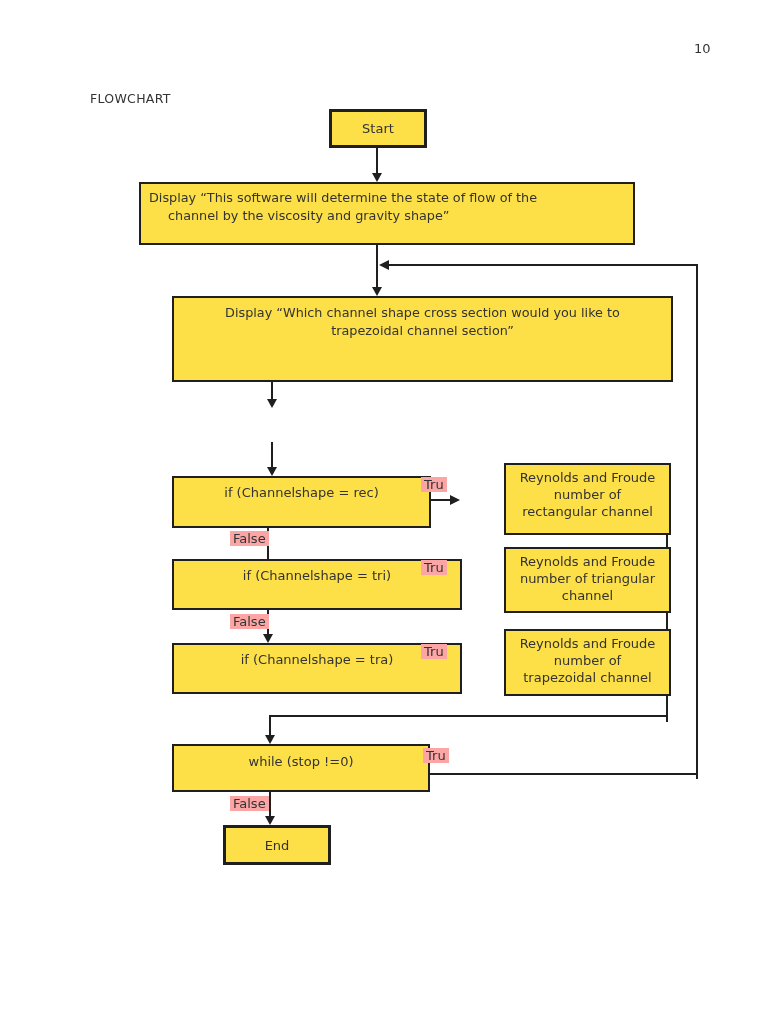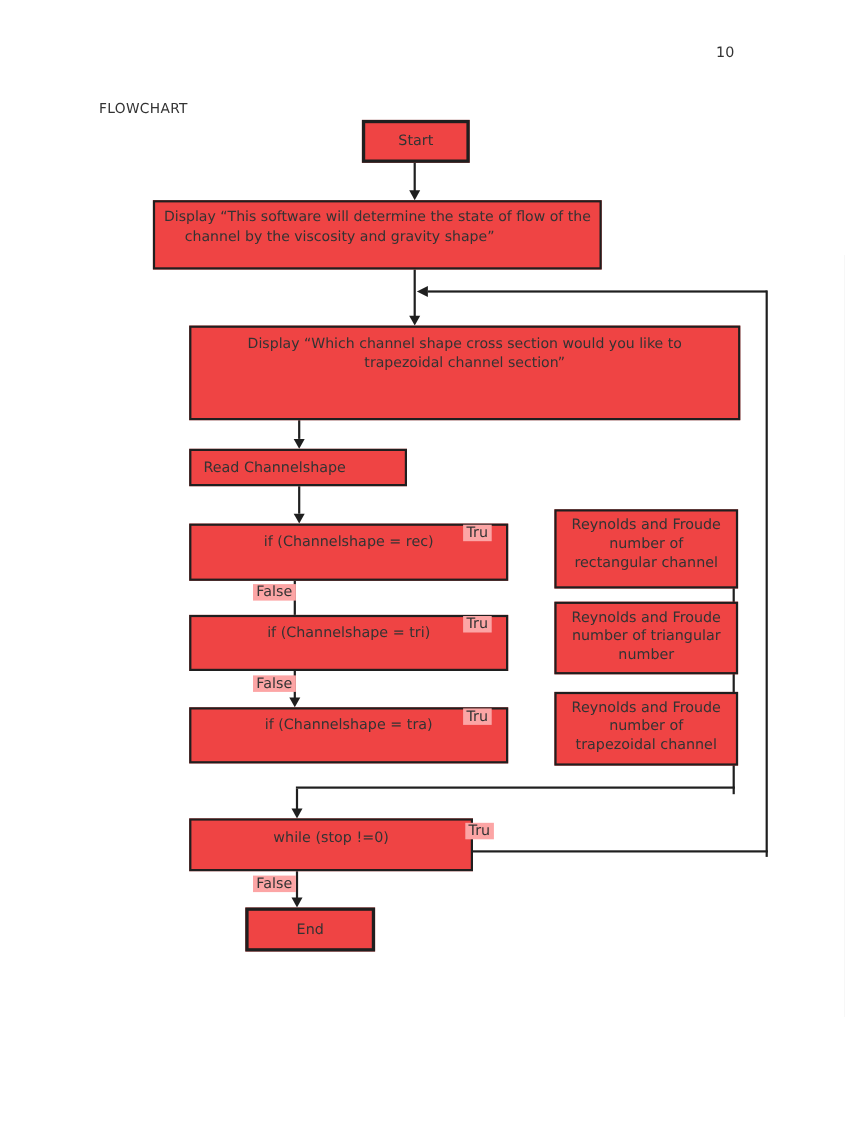--- a/index.html
+++ b/index.html
@@ -3,21 +3,21 @@
 <meta charset="utf-8">
 <style>
   :root { --line:#1f1f1f; --text:#333333; --bg:#ffffff; }
   html,body{margin:0;padding:0;background:#e8e8e8;}
   .page{
     position:relative;width:768px;height:1024px;background:var(--bg,#fff);
     font-family:"DejaVu Sans","Liberation Sans",sans-serif;color:var(--text,#333);
     overflow:hidden;margin:0 auto;
   }
   .box{
-    position:absolute;box-sizing:border-box;background:#ef4444;
+    position:absolute;box-sizing:border-box;background:#fde047;
     border:2px solid var(--line,#1f1f1f);font-size:13px;line-height:17px;z-index:2;
   }
   .box.thick{border-width:3px;}
   .center{display:flex;align-items:center;justify-content:center;}
   .tcenter{text-align:center;margin-left:45px;}
   .vline,.hline{position:absolute;background:var(--line,#1f1f1f);z-index:1;}
   .arr{position:absolute;width:0;height:0;border-style:solid;border-color:transparent;z-index:1;}
   .arr.down{border-width:9px 5px 0 5px;border-top-color:var(--line,#1f1f1f);}
   .arr.right{border-width:5px 0 5px 10px;border-left-color:var(--line,#1f1f1f);}
   .arr.left{border-width:5px 10px 5px 0;border-right-color:var(--line,#1f1f1f);}
@@ -31,21 +31,21 @@
   .d2{padding-top:6px;}
   .rey{font-size:13px;line-height:17px;padding-top:4px;}
   .ifbox{padding-top:6px;font-size:13px;}
   .meta{position:absolute;font-size:13px;z-index:3;}
 </style>
 </head>
 <body>
 
 <div class="page">
 
-  <div class="meta" style="left:651px;top:41px;">10</div>
+  <div class="meta" style="left:694px;top:41px;">10</div>
   <div class="meta" style="left:90px;top:91px;font-size:12.5px;letter-spacing:0.3px;">FLOWCHART</div>
 
   <div class="vline" style="left:376px;top:148px;width:2px;height:26px;"></div>
   <div class="arr down" style="left:372px;top:173px;"></div>
 
   <div class="vline" style="left:376px;top:245px;width:2px;height:43px;"></div>
   <div class="arr down" style="left:372px;top:287px;"></div>
 
   <div class="arr left" style="left:379px;top:260px;"></div>
   <div class="hline" style="left:389px;top:264px;width:308px;height:2px;"></div>
@@ -80,66 +80,63 @@
 
   <div class="hline" style="left:417px;top:773px;width:281px;height:2px;"></div>
 
   <div class="vline" style="left:269px;top:792px;width:2px;height:26px;"></div>
   <div class="arr down" style="left:265px;top:816px;"></div>
 
   <div class="box thick center" style="left:329px;top:109px;width:98px;height:39px;">
     <span>Start</span>
   </div>
 
-  <div class="box disp d1" style="left:139px;top:182px;width:408px;height:63px;">
+  <div class="box disp d1" style="left:139px;top:182px;width:496px;height:63px;">
     <div class="ln l1">Display “This software will determine the state of flow of the</div>
     <div class="ln l2">channel by the viscosity and gravity shape”</div>
   </div>
 
   <div class="box disp d2 tcenter" style="left:127px;top:296px;width:501px;height:86px;">
     <div class="ln">Display “Which channel shape cross section would you like to</div>
     <div class="ln">trapezoidal channel section”</div>
   </div>
 
-  <div class="box" style="left:172px;top:408px;width:198px;height:34px;display:flex;align-items:center;padding-left:11px;">
-    <span>Read Channelshape</span>
-  </div>
 
-  <div class="box ifbox tcenter" style="left:127px;top:476px;width:290px;height:52px;">
+  <div class="box ifbox tcenter" style="left:127px;top:476px;width:259px;height:52px;">
     <span>if (Channelshape = rec)</span>
   </div>
   <div class="box rey tcenter" style="left:459px;top:463px;width:167px;height:72px;">
     <div>Reynolds and Froude</div>
     <div>number of</div>
     <div>rectangular channel</div>
   </div>
 
   <div class="box ifbox tcenter" style="left:127px;top:559px;width:290px;height:51px;">
     <span>if (Channelshape = tri)</span>
   </div>
   <div class="box rey tcenter" style="left:459px;top:547px;width:167px;height:66px;">
     <div>Reynolds and Froude</div>
     <div>number of triangular</div>
-    <div>number</div>
+    <div>channel</div>
   </div>
 
   <div class="box ifbox tcenter" style="left:127px;top:643px;width:290px;height:51px;">
     <span>if (Channelshape = tra)</span>
   </div>
   <div class="box rey tcenter" style="left:459px;top:629px;width:167px;height:67px;">
     <div>Reynolds and Froude</div>
     <div>number of</div>
     <div>trapezoidal channel</div>
   </div>
 
   <div class="box ifbox tcenter" style="left:127px;top:744px;width:258px;height:48px;padding-top:7px;">
     <span>while (stop !=0)</span>
   </div>
 
-  <div class="box thick center" style="left:223px;top:825px;width:118px;height:40px;">
+  <div class="box thick center" style="left:223px;top:825px;width:108px;height:40px;">
     <span>End</span>
   </div>
 
   <div class="blabel" style="left:421px;top:477px;">Tru</div>
   <div class="blabel" style="left:230px;top:531px;">False</div>
   <div class="blabel" style="left:421px;top:560px;">Tru</div>
   <div class="blabel" style="left:230px;top:614px;">False</div>
   <div class="blabel" style="left:421px;top:644px;">Tru</div>
   <div class="blabel" style="left:423px;top:748px;">Tru</div>
   <div class="blabel" style="left:230px;top:796px;">False</div>

